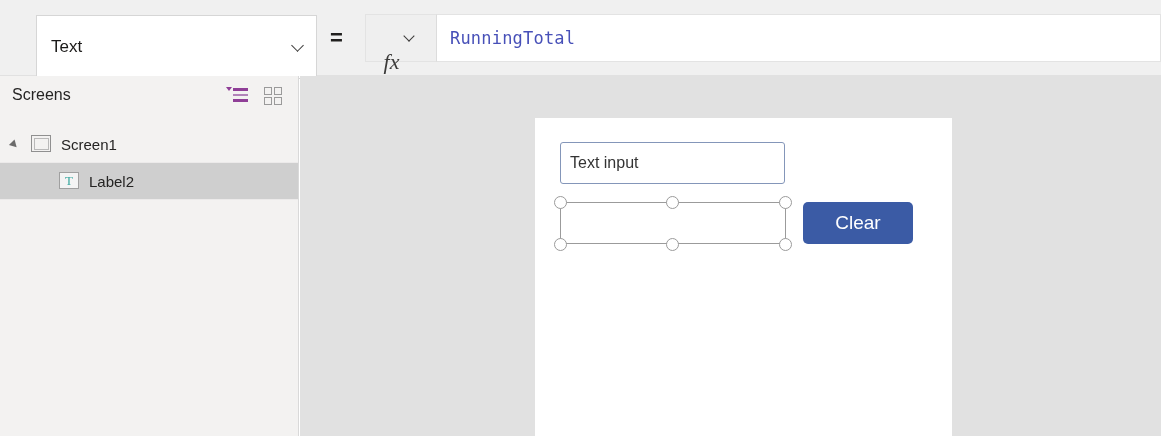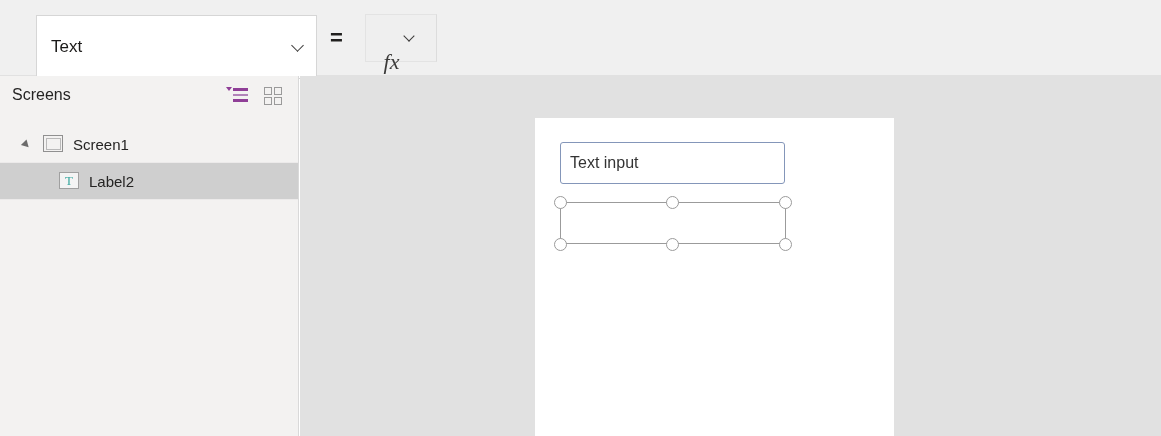--- a/index.html
+++ b/index.html
@@ -228,21 +228,21 @@
     height: 37px;
     display: flex;
     align-items: center;
     box-sizing: border-box;
     cursor: pointer;
     border-bottom: 1px solid #eceaea;
   }
   .tree-row.selected {
     background: #cfcfcf;
   }
-  .tree-row.level0 { padding-left: 20px; }
+  .tree-row.level0 { padding-left: 8px; }
   .tree-row.level1 { padding-left: 58px; }
   .expander {
     width: 16px; height: 16px;
     position: relative;
     flex: 0 0 auto;
     margin-right: 6px;
     cursor: pointer;
   }
   .expander::before {
     content: "";
@@ -361,21 +361,21 @@
   .canvas-area {
     position: absolute;
     left: 300px; top: 76px;
     width: 861px; height: 360px;
     background: #e1e1e1;
     overflow: hidden;
   }
   .app-screen {
     position: absolute;
     left: 235px; top: 42px;
-    width: 359px; height: 318px;
+    width: 417px; height: 318px;
     background: #ffffff;
   }
   .text-input {
     position: absolute;
     left: 25px; top: 24px;
     width: 225px; height: 42px;
     background: #ffffff;
     border: 1px solid #8496b9;
     border-radius: 3px;
     box-sizing: border-box;
@@ -456,20 +456,23 @@
     <span class="chev"></span>
   </div>
 
   <div class="equals">=</div>
 
   <div class="fx-button">
     <span class="fx-glyph">fx</span>
     <span class="chev"></span>
   </div>
 
+  <div class="formula-input">
+    <span class="formula-text">RunningTotal</span>
+  </div>
 </div>
 
 <div class="sidebar">
 
   <div class="sidebar-header">
     <span class="sidebar-title">Screens</span>
     <span class="hdr-icons">
       <span class="icon-btn tree-icon">
         <span class="caret"></span>
         <span class="bar b1"></span>
@@ -512,20 +515,23 @@
 </div>
 
 <div class="canvas-area">
   <div class="app-screen">
 
     <div class="text-input">
       <span>Text input</span>
     </div>
 
 
+    <div class="app-btn clear">
+      <span>Clear</span>
+    </div>
 
     <div class="sel-wrap">
       <div class="sel-box"></div>
       <span class="sel-label-text"></span>
       <span class="handle tl"></span>
       <span class="handle tc"></span>
       <span class="handle tr"></span>
       <span class="handle bl"></span>
       <span class="handle bc"></span>
       <span class="handle br"></span>

